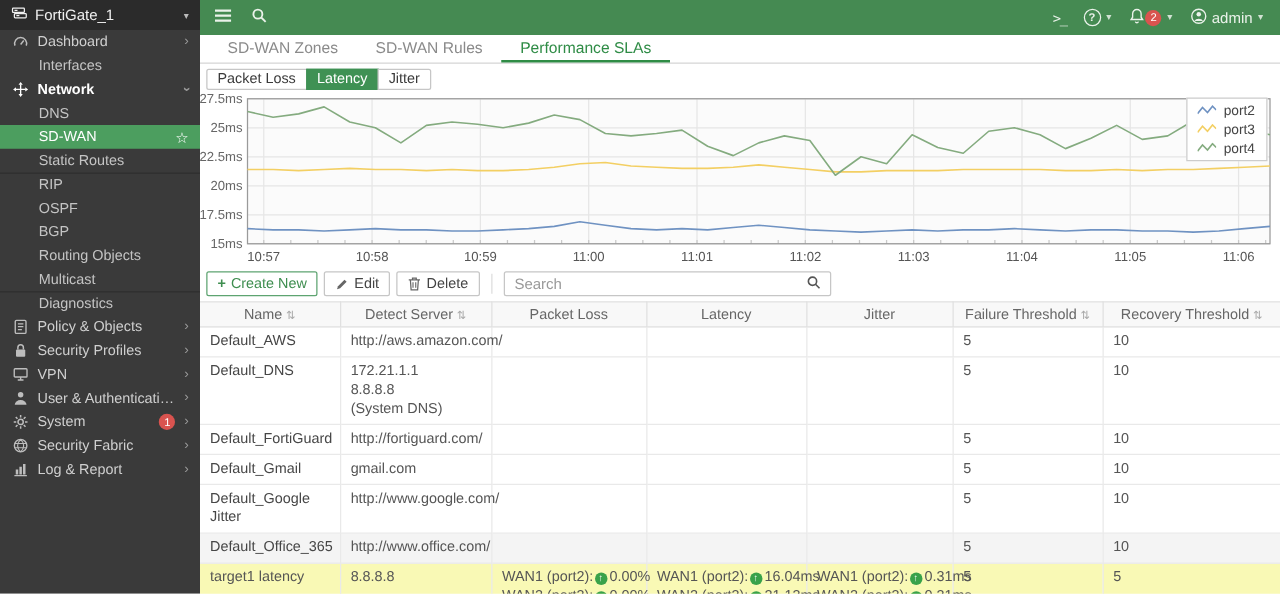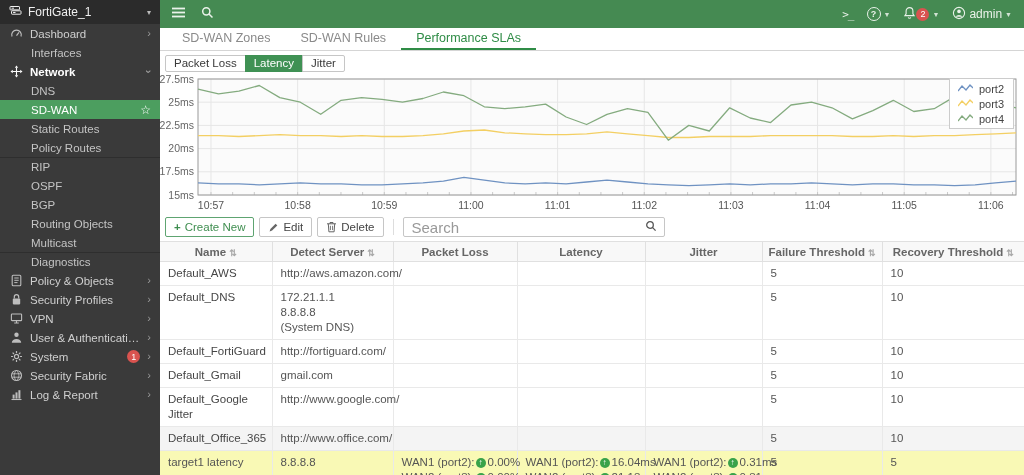--- a/index.html
+++ b/index.html
@@ -61,28 +61,28 @@
 
   .toolbar { display:flex; align-items:center; gap:5px; padding:2px 0 4px 5px; flex-shrink:0; }
   .btn { border:1px solid #c6c6c6; background:#fff; height:20px; display:inline-flex;
     align-items:center; gap:4px; padding:0 8px; font-size:11.5px; color:#444; border-radius:2px; cursor:pointer; }
   .btn.create { border-color:#5ea471; color:#3f8e50; }
   .btn .bico { display:flex; align-items:center; color:#666; }
   .btn.create .bico { color:#3f8e50; font-weight:bold; }
   .tdivider { width:1px; height:16px; background:#ddd; margin:0 4px; }
   .searchwrap { display:flex; align-items:center; border:1px solid #c6c6c6; border-radius:2px;
     height:20px; width:262px; background:#fff; }
-  .searchwrap input { border:none; outline:none; flex:1; padding:0 8px; font-size:15px;
+  .searchwrap input { border:none; outline:none; flex:1; padding:0 8px; font-size:12px;
     color:#333; font-family:"Liberation Sans", sans-serif; background:transparent; }
   .searchwrap input::placeholder { color:#999; }
   .search-btn { width:26px; height:18px; display:flex; align-items:center; justify-content:center;
     color:#555; cursor:pointer; }
 
   table { width:864px; border-collapse:collapse; table-layout:fixed; font-size:11.5px; }
-  th { background:#f8f8f8; color:#666; font-weight:bold; height:20px;
+  th { background:#f8f8f8; color:#666; font-weight:normal; height:20px;
     border:1px solid #e0e0e0; border-left:none; text-align:center; font-size:11.5px; }
   th:last-child { border-right:none; }
   .sort { color:#a8a8a8; font-size:9px; margin-left:3px; }
   td { border:1px solid #e9e9e9; border-left:none; padding:4px 8px; vertical-align:top;
     color:#555; line-height:15px; }
   td:last-child { border-right:none; }
   td.namecell { color:#464646; }
   tr.shaded td { background:#f4f4f4; }
   tr.highlight td { background:#f9f9b5; color:#555; }
   .status-line { display:flex; align-items:center; white-space:nowrap; }
@@ -134,23 +134,20 @@
         </div>
         <div class="sb-item lv1">
           <span class="lbl">DNS</span>
         </div>
         <div class="sb-item lv1 active">
           <span class="lbl">SD-WAN</span>
           <span class="star">☆</span>
         </div>
         <div class="sb-item lv1">
           <span class="lbl">Static Routes</span>
-        </div>
-        <div class="sb-item lv1">
-          <span class="lbl">Policy Routes</span>
         </div>
         <div class="sb-item lv1 sep">
           <span class="lbl">RIP</span>
         </div>
         <div class="sb-item lv1">
           <span class="lbl">OSPF</span>
         </div>
         <div class="sb-item lv1">
           <span class="lbl">BGP</span>
         </div>

